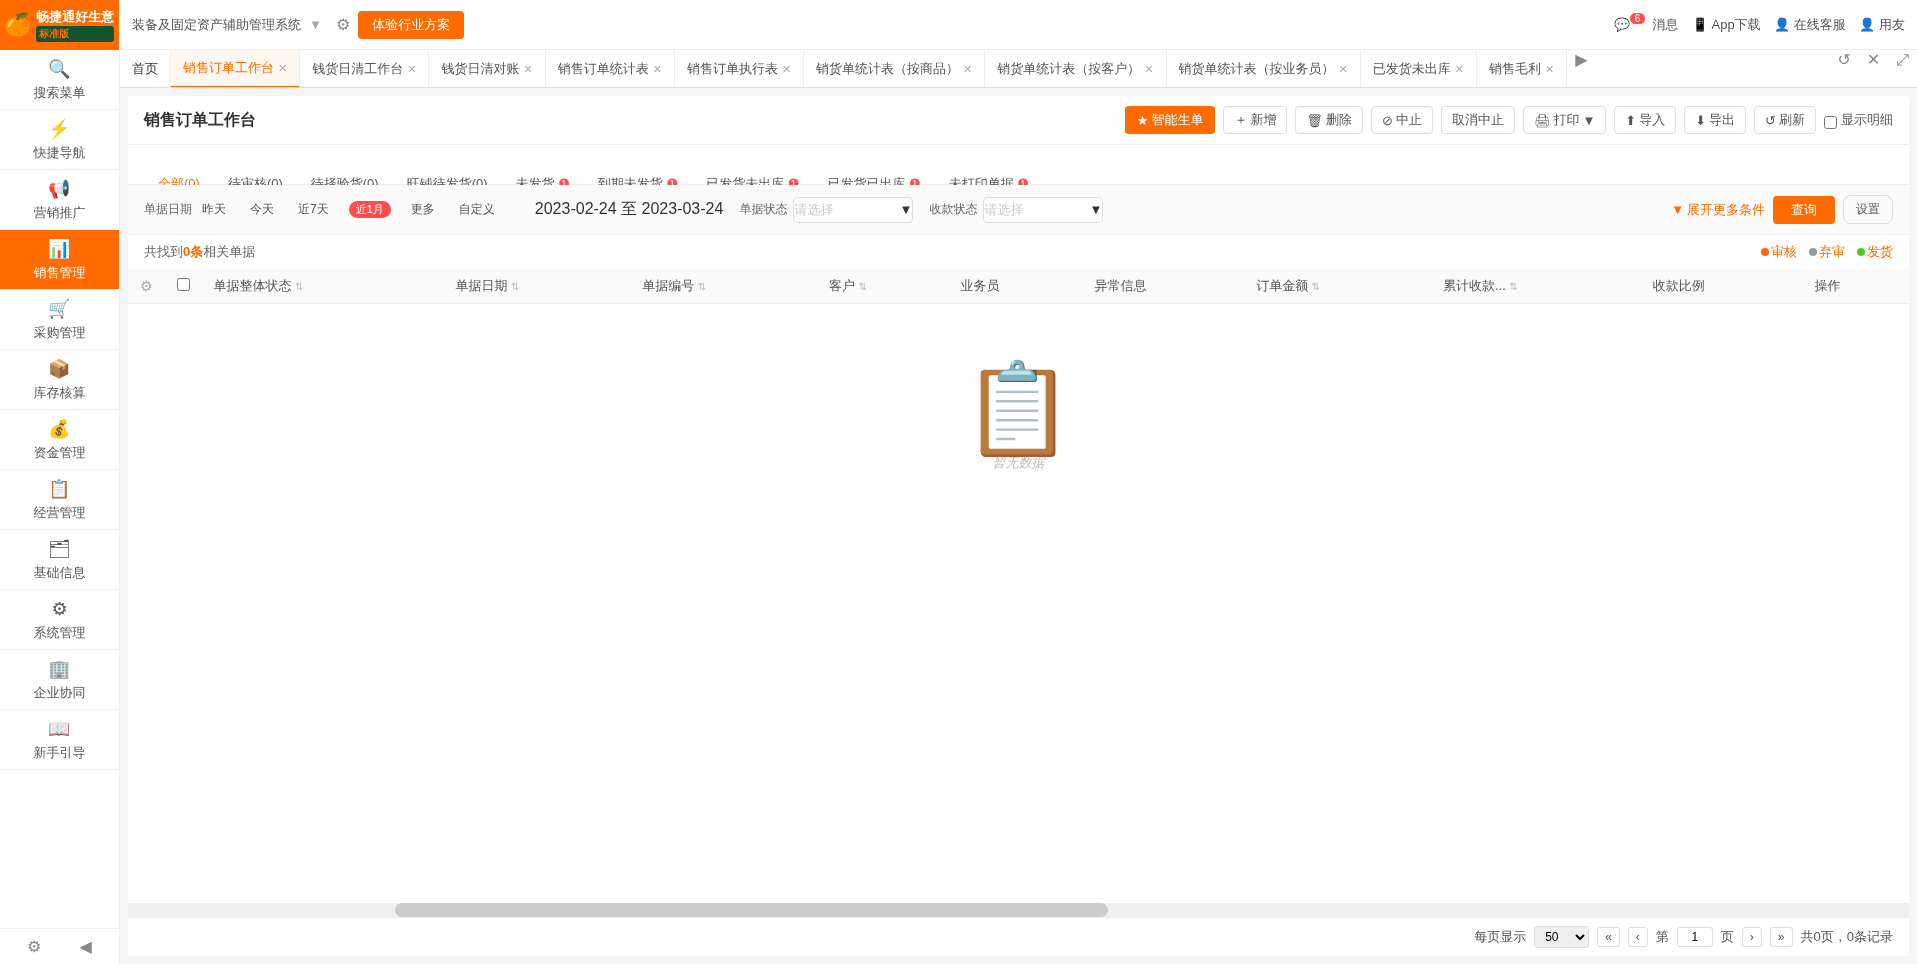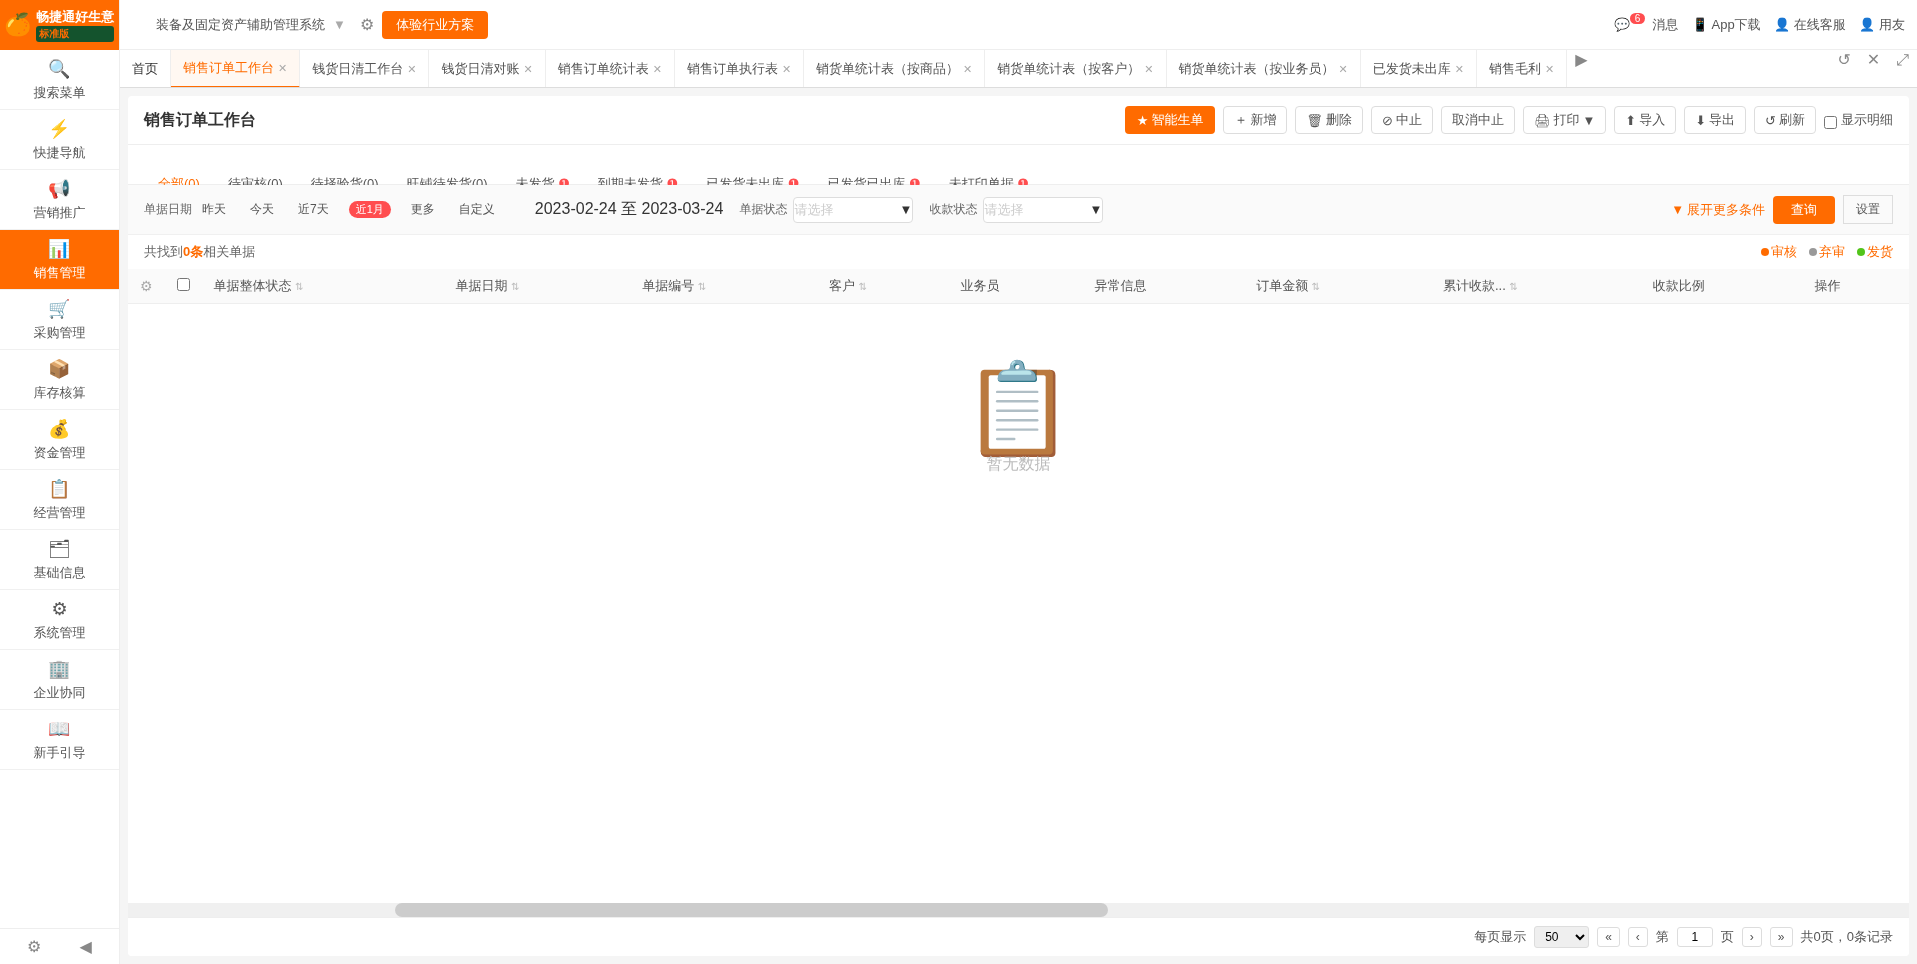--- a/index.html
+++ b/index.html
@@ -61,41 +61,41 @@
     .filter-row { display: flex; align-items: center; gap: 16px; flex-wrap: wrap; }
     .filter-item { display: flex; align-items: center; gap: 6px; }
     .filter-label { color: #666; font-size: 12px; white-space: nowrap; }
     .filter-value-group { display: flex; align-items: center; gap: 16px; }
     .filter-link { color: #555; font-size: 12px; cursor: pointer; padding: 2px 4px; border-radius: 3px; }
     .filter-link.active-date { background: #ff4d4f; color: #fff; border-radius: 10px; padding: 1px 7px; font-size: 11px; }
     .filter-date-range { font-size: 16px; color: #333; margin-left: 20px; }
     .filter-select { border: 1px solid #ddd; border-radius: 4px; padding: 3px 0; font-size: 12px; color: #333; background: #fff; cursor: pointer; display: flex; align-items: center; gap: 4px; min-width: 120px; }
     .expand-btn { color: #ff6b00; font-size: 12px; cursor: pointer; display: flex; align-items: center; gap: 3px; }
     .query-btn { background: #ff6b00; color: #fff; border: none; padding: 5px 18px; border-radius: 4px; cursor: pointer; font-size: 13px; }
-    .setting-btn { background: none; border: 1px solid #ddd; color: #555; padding: 5px 12px; border-radius: 0; cursor: pointer; font-size: 12px; }
+    .setting-btn { background: none; border: 1px solid #ddd; color: #555; padding: 5px 12px; border-radius: 8px; cursor: pointer; font-size: 12px; }
 
     
     .table-area { flex: 1; overflow: auto; }
     .table-summary { display: flex; align-items: center; justify-content: space-between; padding: 8px 16px; font-size: 12px; color: #666; }
     .table-summary-left { display: flex; align-items: flex-start; gap: 0; }
     .count-highlight { color: #ff6b00; font-weight: bold; }
     .table-summary-right { display: flex; align-items: center; gap: 12px; }
     .action-link { color: #ff6b00; cursor: pointer; font-size: 12px; display: flex; align-items: center; gap: 2px; }
     .dot { width: 8px; height: 8px; border-radius: 50%; display: inline-block; }
     .dot-orange { background: #ff6b00; }
     .dot-gray { background: #999; }
     .dot-green { background: #52c41a; }
 
     table { width: 100%; border-collapse: collapse; font-size: 12px; }
     thead tr { background: #fafafa; }
     th { padding: 8px 12px; text-align: left; color: #555; font-weight: normal; border-bottom: 1px solid #eee; white-space: nowrap; font-size: 12px; }
     th .sort-icon { color: #bbb; font-size: 10px; cursor: pointer; }
     .gear-icon { color: #aaa; font-size: 14px; cursor: pointer; }
     .empty-area { display: flex; flex-direction: column; align-items: center; justify-content: center; padding: 60px 0; }
-    .empty-text { color: #bbb; font-size: 16px; }
+    .empty-text { color: #bbb; font-size: 13px; font-style: italic; }
 
     
     .pagination { display: flex; align-items: center; justify-content: flex-end; padding: 8px 16px; border-top: 1px solid #eee; gap: 8px; font-size: 12px; color: #555; background: #fff; }
     .page-size-select { border: 1px solid #ddd; border-radius: 3px; padding: 2px 6px; font-size: 12px; }
     .page-btn { border: 1px solid #ddd; background: #fff; padding: 2px 7px; border-radius: 3px; cursor: pointer; color: #555; font-size: 12px; }
     .page-btn:disabled { color: #ccc; cursor: default; }
     .page-input { border: 1px solid #ddd; border-radius: 3px; padding: 2px 5px; width: 36px; text-align: center; font-size: 12px; }
     .scrollbar-area { height: 14px; background: #f0f0f0; }
     .scrollbar-thumb { height: 14px; width: 40%; margin-left: 15%; background: #ccc; border-radius: 7px; }
   </style>
@@ -162,21 +162,21 @@
 
   <div class="sidebar-bottom">
     <span>⚙</span>
     <span>◀</span>
   </div>
 </div>
 
 <div class="main">
 
   <div class="topbar">
-    <span style="color:#555;font-size:13px;margin-left:24px;">装备及固定资产辅助管理系统</span>
+    <span style="color:#555;font-size:13px;">装备及固定资产辅助管理系统</span>
     <span style="color:#aaa;margin-right:6px;">▼</span>
     <span style="font-size:16px;color:#888;">⚙</span>
     <button class="topbar-btn-industry">体验行业方案</button>
     <div class="topbar-icons">
       <div class="topbar-icon-item">
         <span>💬</span>
         <span class="badge">6</span>
         <span>消息</span>
       </div>
       <div class="topbar-icon-item">

